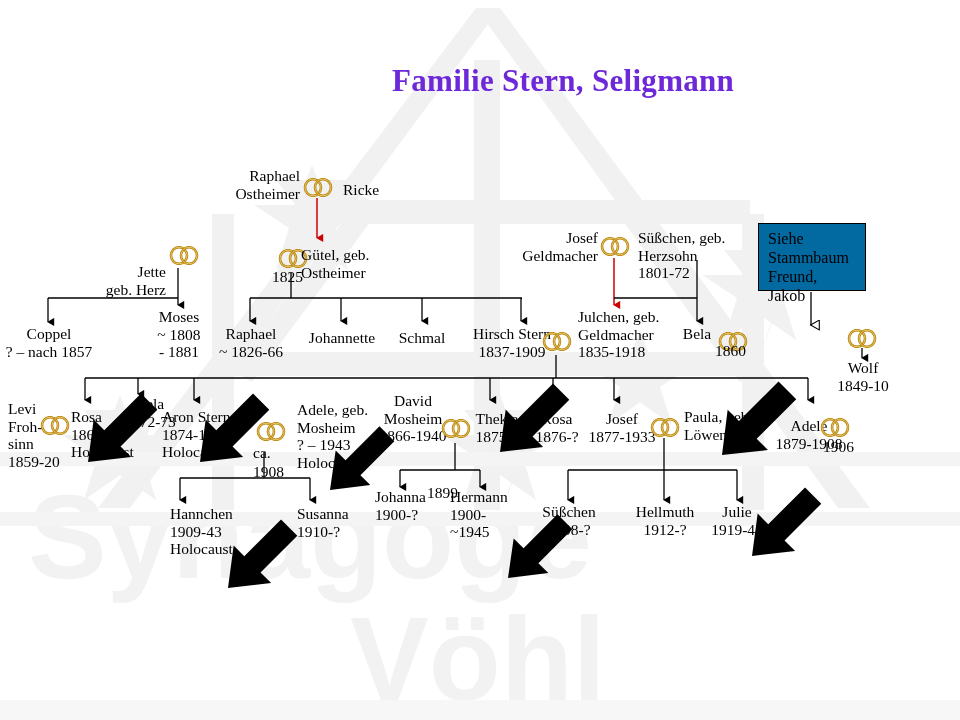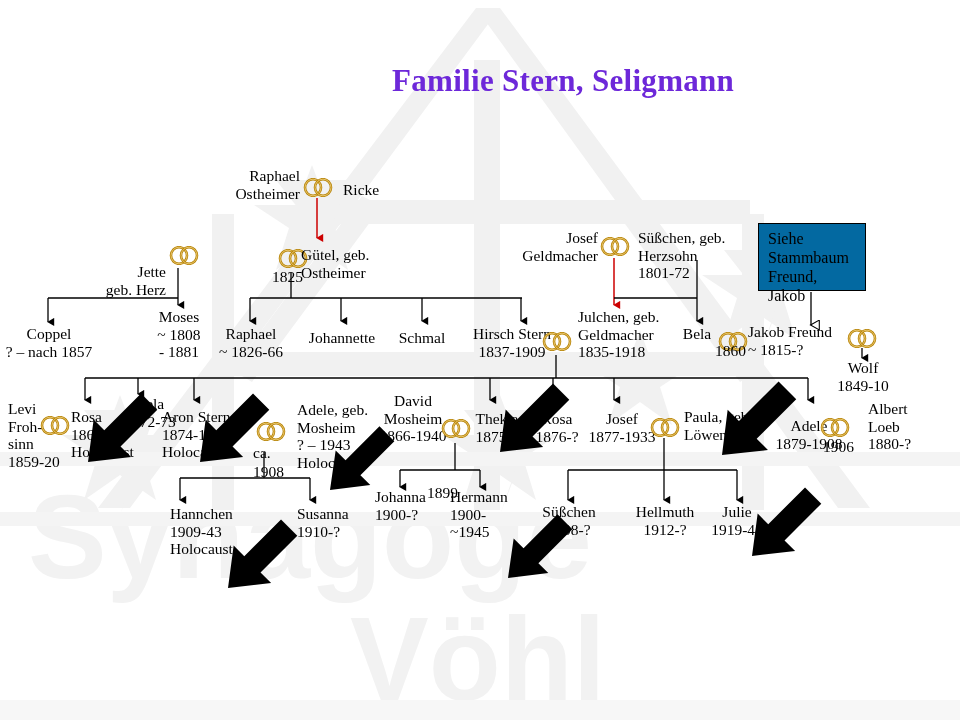--- a/index.html
+++ b/index.html
@@ -280,22 +280,20 @@
 Geldmacher
 1835-1918</div>
     <div class="nd c" style="left:673px;top:325px;width:48px;">Bela</div>
     <svg class="rings" style="left:716px;top:332px;" viewBox="0 0 34 19">
       <ellipse cx="12" cy="9.5" rx="8" ry="8.3" fill="none" stroke="#b8860b" stroke-width="2.6"></ellipse>
       <ellipse cx="12" cy="9.5" rx="8" ry="8.3" fill="none" stroke="#e8c46a" stroke-width="1"></ellipse>
       <ellipse cx="22" cy="9.5" rx="8" ry="8.3" fill="none" stroke="#b8860b" stroke-width="2.6"></ellipse>
       <ellipse cx="22" cy="9.5" rx="8" ry="8.3" fill="none" stroke="#e8c46a" stroke-width="1"></ellipse>
     </svg>
     <div class="yr" style="left:715px;top:342px;">1860</div>
-    <div class="nd l" style="left:748px;top:323px;width:100px;">Jakob Freund
-~ 1815-?</div>
     <svg class="rings" style="left:845px;top:329px;" viewBox="0 0 34 19">
       <ellipse cx="12" cy="9.5" rx="8" ry="8.3" fill="none" stroke="#b8860b" stroke-width="2.6"></ellipse>
       <ellipse cx="12" cy="9.5" rx="8" ry="8.3" fill="none" stroke="#e8c46a" stroke-width="1"></ellipse>
       <ellipse cx="22" cy="9.5" rx="8" ry="8.3" fill="none" stroke="#b8860b" stroke-width="2.6"></ellipse>
       <ellipse cx="22" cy="9.5" rx="8" ry="8.3" fill="none" stroke="#e8c46a" stroke-width="1"></ellipse>
     </svg>
     <div class="nd c" style="left:828px;top:359px;width:70px;">Wolf
 1849-10</div>
 
     <div class="nd l" style="left:8px;top:400px;width:58px;">Levi
@@ -354,23 +352,20 @@
 Löwenstern</div>
     <div class="nd c" style="left:768px;top:417px;width:82px;">Adele
 1879-1908</div>
     <svg class="rings" style="left:818px;top:418px;" viewBox="0 0 34 19">
       <ellipse cx="12" cy="9.5" rx="8" ry="8.3" fill="none" stroke="#b8860b" stroke-width="2.6"></ellipse>
       <ellipse cx="12" cy="9.5" rx="8" ry="8.3" fill="none" stroke="#e8c46a" stroke-width="1"></ellipse>
       <ellipse cx="22" cy="9.5" rx="8" ry="8.3" fill="none" stroke="#b8860b" stroke-width="2.6"></ellipse>
       <ellipse cx="22" cy="9.5" rx="8" ry="8.3" fill="none" stroke="#e8c46a" stroke-width="1"></ellipse>
     </svg>
     <div class="yr" style="left:823px;top:438px;">1906</div>
-    <div class="nd l" style="left:868px;top:400px;width:78px;">Albert
-Loeb
-1880-?</div>
 
     <div class="nd l" style="left:170px;top:505px;width:86px;">Hannchen
 1909-43
 Holocaust</div>
     <div class="nd l" style="left:297px;top:505px;width:78px;">Susanna
 1910-?</div>
     <div class="nd l" style="left:375px;top:488px;width:72px;">Johanna
 1900-?</div>
     <div class="nd l" style="left:450px;top:488px;width:76px;">Hermann
 1900-

